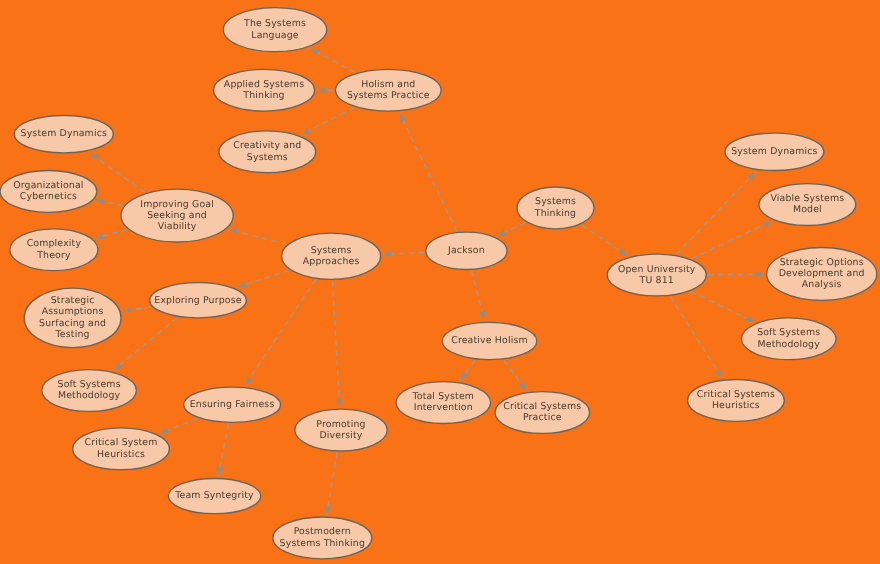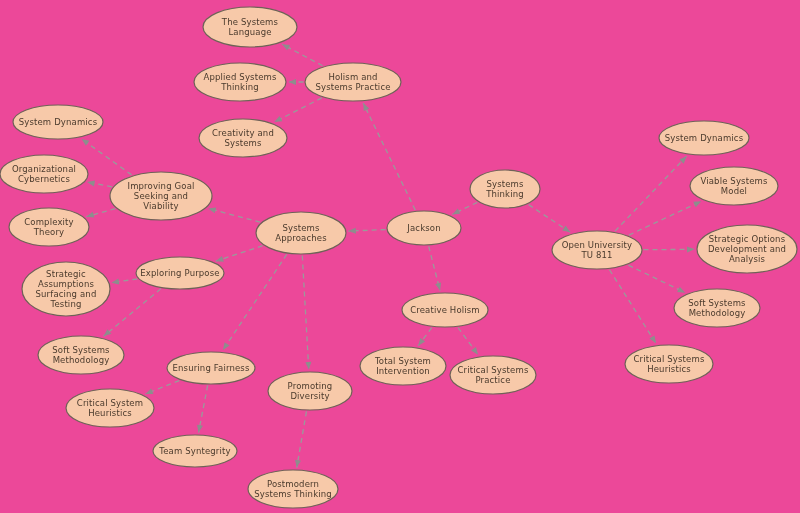--- a/index.html
+++ b/index.html
@@ -8,21 +8,21 @@
     padding: 0;
     background: #ffffff;
   }
   body {
     font-family: "DejaVu Sans", sans-serif;
   }
   #canvas-wrap {
     position: relative;
     width: 800px;
     height: 513px;
-    background: #ec4899;
+    background: #f97316;
     overflow: hidden;
   }
   #graph {
     position: absolute;
     top: 0;
     left: 0;
     width: 800px;
     height: 513px;
     display: block;
   }

